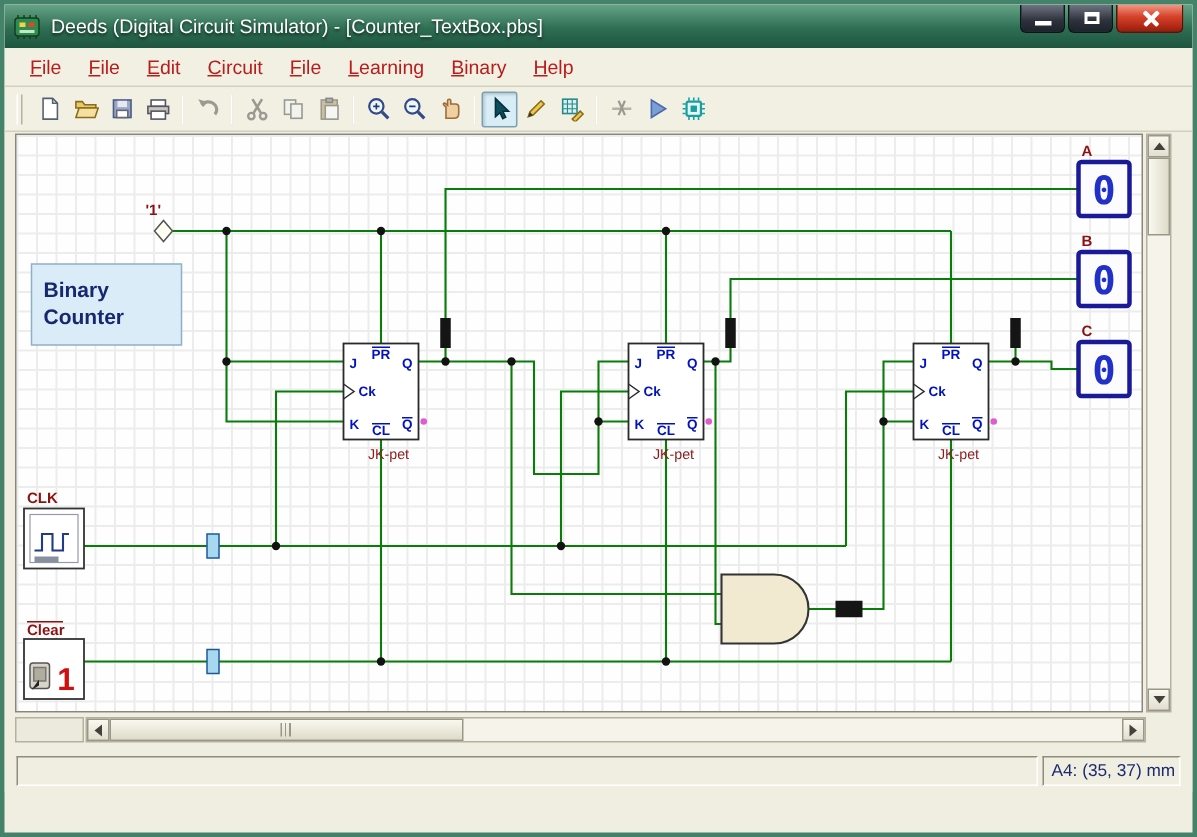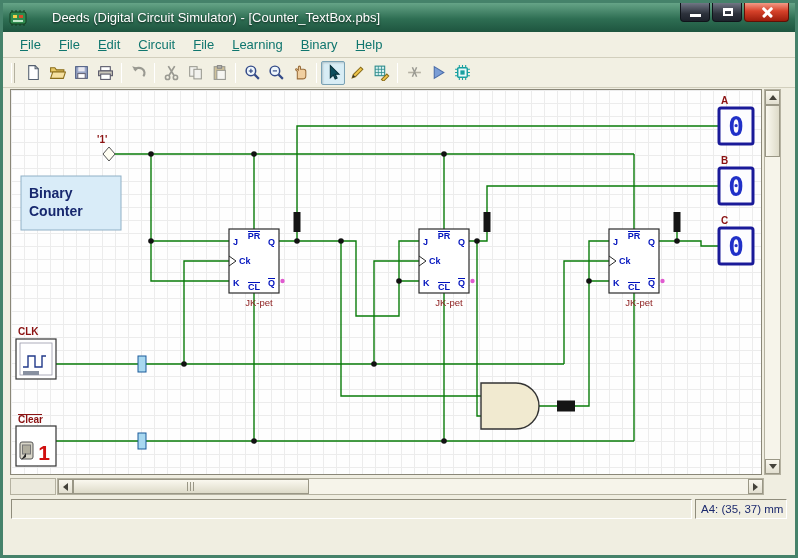--- a/index.html
+++ b/index.html
@@ -1,34 +1,34 @@
 <!DOCTYPE html>
 <html><head>
 <meta charset="utf-8">
 <style>
   * { margin:0; padding:0; box-sizing:border-box; }
   html,body { width:798px; height:558px; font-family:"Liberation Sans",sans-serif; }
   .window { width:798px; height:558px; border:3px solid #45826a; background:#f0eee1; position:relative; overflow:hidden; }
 
   
-  .titlebar { height:29px; background:linear-gradient(#66a487 0%, #2e6e53 55%, #1e553f 100%); display:flex; align-items:center; position:relative;gap:18px; }
+  .titlebar { height:29px; background:linear-gradient(#66a487 0%, #2e6e53 55%, #1e553f 100%); display:flex; align-items:center; position:relative; }
   .app-icon { width:20px; height:20px; margin-left:5px; flex:0 0 auto; }
   .title-text { color:#fff; font-size:13px; margin-left:6px; text-shadow:0 1px 2px rgba(0,0,0,.65); white-space:nowrap; }
   .win-buttons { position:absolute; top:0; right:6px; display:flex; gap:2px; }
   .winbtn { height:19px; border-radius:0 0 4px 4px; border:1px solid #10141a; border-top:none; position:relative; cursor:default; }
   .winbtn.min,.winbtn.max { width:30px; background:linear-gradient(#707684,#2c313b 60%,#1d222b); }
   .winbtn.close { width:45px; background:linear-gradient(#f29a86 0%, #d6422a 45%, #9c1c0b 100%); border-color:#5e1106; }
   .g-min { position:absolute; left:9px; bottom:4px; width:11px; height:3px; background:#fff; }
   .g-max { position:absolute; left:10px; top:5px; width:10px; height:8px; border:2px solid #fff; border-top-width:3px; }
   .g-x1,.g-x2 { position:absolute; left:16px; top:8px; width:13px; height:2.5px; background:#fff; border-radius:1px; }
   .g-x1 { transform:rotate(45deg);} .g-x2 { transform:rotate(-45deg);}
 
   
   .menubar { height:26px; background:#f2f0e3; border-bottom:1px solid #d2cfbd; display:flex; align-items:center; padding-left:8px; }
-  .menu-item { display:inline-block; padding:4px 9px; font-size:13px; color:#0f766e; cursor:default; }
+  .menu-item { display:inline-block; padding:4px 9px; font-size:13px; color:#b91c1c; cursor:default; }
   .menu-item::first-letter { text-decoration:underline; }
 
   
   .toolbar { height:30px; background:#f2f0e3; border-bottom:1px solid #d2cfbd; display:flex; align-items:center; padding-left:6px; }
   .grip { width:4px; height:20px; border-left:1px solid #fff; border-right:1px solid #b4b1a0; margin:0 6px 0 2px; }
   .tbtn { width:24px; height:24px; display:flex; align-items:center; justify-content:center; border:1px solid transparent; border-radius:2px; }
   .tbtn.pressed { background:#d8edf5; border:1px solid #7aa2b4; box-shadow:inset 1px 1px 2px rgba(0,0,0,.18); }
   .tsep { width:1px; height:20px; background:#c6c3b1; border-right:1px solid #fff; margin:0 4px; }
 
   .clockbar { height:27px; background:#f2f0e3; border-bottom:1px solid #d2cfbd; display:flex; align-items:center; padding-left:6px; }
@@ -76,21 +76,21 @@
   .hscroll { width:707px; height:17px; background:#f6f4ea; border:1px solid #b4b1a0; display:flex; }
   .htrack { flex:1; position:relative; }
   .hthumb { position:absolute; left:0; top:0; width:236px; height:15px; background:linear-gradient(#faf8ef,#dedbc9); border:1px solid #9a9786; display:flex; align-items:center; justify-content:center; }
   .hgrip { width:8px; height:9px; background:repeating-linear-gradient(90deg,#9a9786 0 1px, transparent 1px 3px); }
   .tri-up { width:0; height:0; border-left:4px solid transparent; border-right:4px solid transparent; border-bottom:5px solid #44423a; }
   .tri-down { width:0; height:0; border-left:4px solid transparent; border-right:4px solid transparent; border-top:5px solid #44423a; }
   .tri-left { width:0; height:0; border-top:4px solid transparent; border-bottom:4px solid transparent; border-right:5px solid #44423a; }
   .tri-right { width:0; height:0; border-top:4px solid transparent; border-bottom:4px solid transparent; border-left:5px solid #44423a; }
 
   
-  .statusbar { height:29px; background:#f0eee1; display:flex; padding:0 8px; gap:3px; }
+  .statusbar { height:29px; background:#f0eee1; display:flex; align-items:center; padding:0 8px; gap:3px; }
   .spanel { height:20px; border:1px solid; border-color:#8f8c7c #ffffff #ffffff #8f8c7c; background:#f0eee1; }
   .spanel.big { flex:1; }
   .spanel.pos { width:92px; font-size:11.5px; color:#1c2a6e; display:flex; align-items:center; padding-left:5px; white-space:nowrap; }
 </style>
 </head>
 <body>
 
 <div class="window">
 
   <div class="titlebar">

